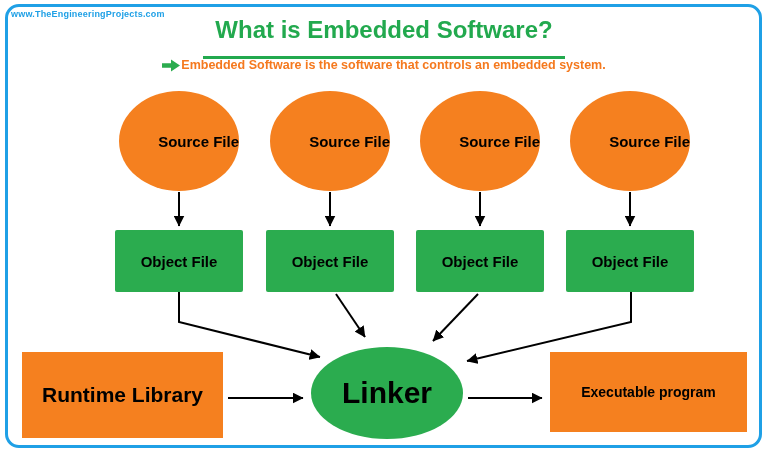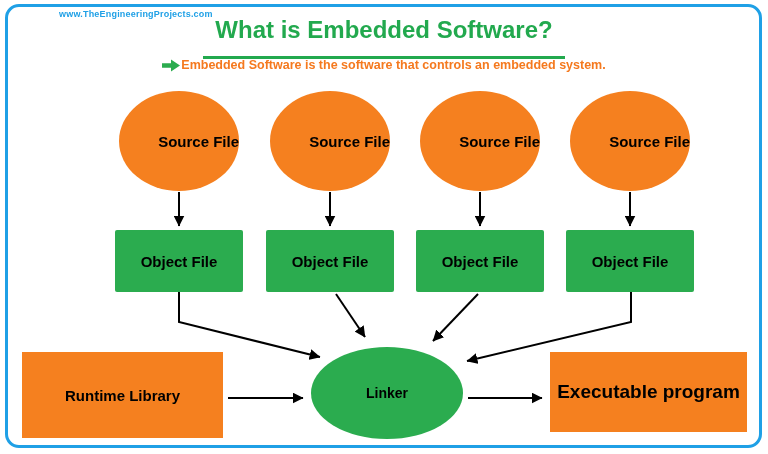--- a/index.html
+++ b/index.html
@@ -8,37 +8,37 @@
     --title-green:#22A94E;
     --blue:#1FA0E6;
     --ink:#000000;
   }
   *{box-sizing:border-box;margin:0;padding:0;}
   body{background:#ffffff;font-family:"Liberation Sans",sans-serif;}
   .canvas{position:relative;width:768px;height:454px;background:#ffffff;overflow:hidden;}
   .page-border{position:absolute;left:5px;top:4px;right:6px;bottom:6px;
     border:3px solid var(--blue);border-radius:14px;pointer-events:none;}
   .watermark{position:absolute;left:11px;top:9px;font-size:9px;font-weight:bold;
-    color:var(--blue);letter-spacing:.2px;margin-left:48px;}
+    color:var(--blue);letter-spacing:.2px;}
   .title-wrap{position:absolute;left:0;right:0;top:16px;text-align:center;}
   .title{display:inline-block;font-size:24px;font-weight:bold;color:var(--title-green);
     border-bottom:3px solid var(--title-green);padding:0 12px 12px;}
   .subtitle-row{position:absolute;left:0;right:0;top:58px;display:flex;
     justify-content:center;align-items:center;gap:1px;}
   .subtitle{font-size:12.5px;font-weight:bold;color:#F5791E;}
   .node{position:absolute;display:flex;align-items:center;justify-content:center;
     color:var(--ink);font-weight:bold;text-align:center;}
   .src{width:120px;height:100px;top:91px;background:var(--orange);
     border-radius:50%;font-size:15px;justify-content:flex-end;}
   .obj{width:128px;height:62px;top:230px;background:var(--green);
     border-radius:2px;font-size:15px;}
   .linker{left:311px;top:347px;width:152px;height:92px;background:var(--green);
-    border-radius:50%;font-size:14px;align-items:center;}
-  .rt{left:22px;top:352px;width:201px;height:86px;background:var(--orange);font-size:15px;}
-  .exe{left:550px;top:352px;width:197px;height:80px;background:var(--orange);font-size:19px;}
+    border-radius:50%;font-size:30px;align-items:center;}
+  .rt{left:22px;top:352px;width:201px;height:86px;background:var(--orange);font-size:21px;}
+  .exe{left:550px;top:352px;width:197px;height:80px;background:var(--orange);font-size:14px;}
   .arrows{position:absolute;left:0;top:0;pointer-events:none;}
 </style>
 </head>
 <body>
 
 <div class="canvas">
 
   <div class="page-border"></div>
 
   <div class="watermark">www.TheEngineeringProjects.com</div>

